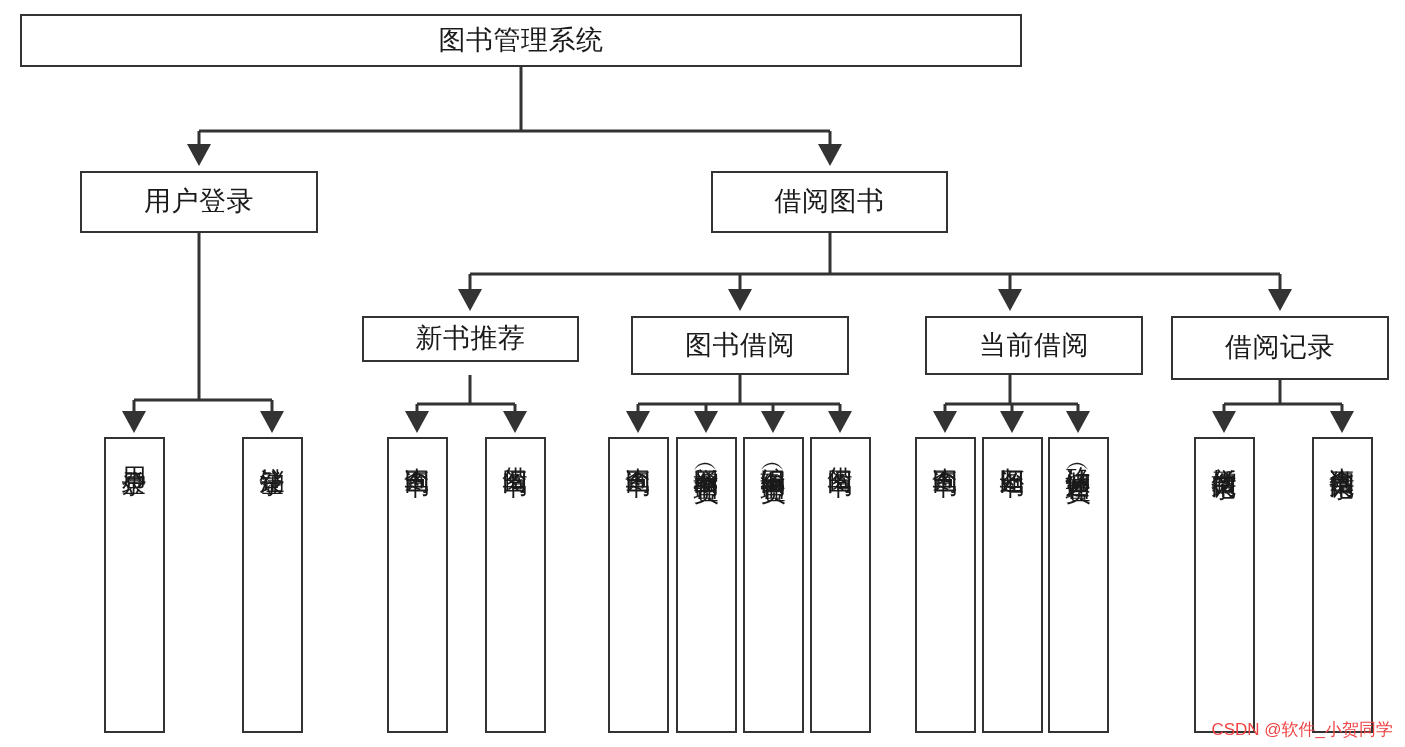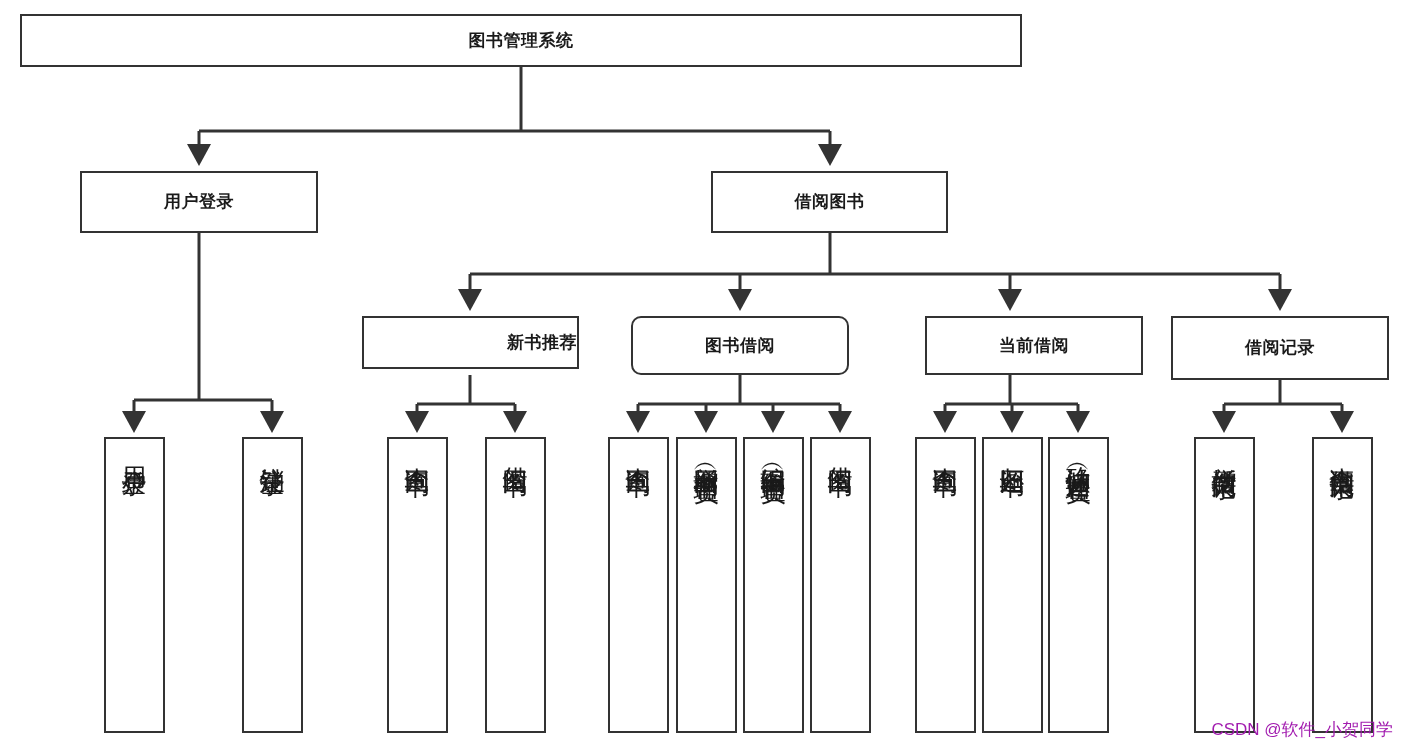--- a/index.html
+++ b/index.html
@@ -36,41 +36,40 @@
     color: #1a1a1a;
     z-index: 2;
   }
   .node-label {
     display: block;
     text-align: center;
     white-space: nowrap;
     letter-spacing: 0.5px;
   }
   .horizontal .node-label {
-    font-size: 17px;
+    font-size: 27px;
     line-height: 1.15;
-    font-weight: bold;
   }
   .vertical {
     padding-top: 8px;
     align-items: flex-start;
   }
   .vertical .node-label {
     writing-mode: vertical-rl;
     text-orientation: upright;
     font-size: 25px;
     line-height: 1.12;
     letter-spacing: 2px;
   }
   #watermark {
     position: absolute;
     right: 12px;
     bottom: 6px;
     font-size: 17px;
-    color: #a21caf;
+    color: #ef4444;
     white-space: nowrap;
     z-index: 5;
   }
 </style>
 </head>
 <body>
 
 <div id="canvas">
 
   <svg id="edges" viewBox="0 0 1405 747" width="1405" height="747">
@@ -127,24 +126,24 @@
     <span class="node-label">图书管理系统</span>
   </div>
 
   <div class="node horizontal" style="left: 80px; top: 171px; width: 238px; height: 62px;">
     <span class="node-label">用户登录</span>
   </div>
   <div class="node horizontal" style="left: 711px; top: 171px; width: 237px; height: 62px;">
     <span class="node-label">借阅图书</span>
   </div>
 
-  <div class="node horizontal" style="left: 362px; top: 316px; width: 217px; height: 53px; justify-content: flex-end;">
+  <div class="node horizontal" style="left: 362px; top: 316px; width: 217px; height: 46px;">
     <span class="node-label">新书推荐</span>
   </div>
-  <div class="node horizontal" style="left: 631px; top: 316px; width: 218px; height: 59px; border-radius: 10px;">
+  <div class="node horizontal" style="left: 631px; top: 316px; width: 218px; height: 59px;">
     <span class="node-label">图书借阅</span>
   </div>
   <div class="node horizontal" style="left: 901px; top: 316px; width: 218px; height: 59px; margin-left: 24px;">
     <span class="node-label">当前借阅</span>
   </div>
   <div class="node horizontal" style="left: 1171px; top: 316px; width: 218px; height: 64px;">
     <span class="node-label">借阅记录</span>
   </div>
 
   <div class="node vertical" style="left: 104px; top: 437px; width: 61px; height: 296px;">

